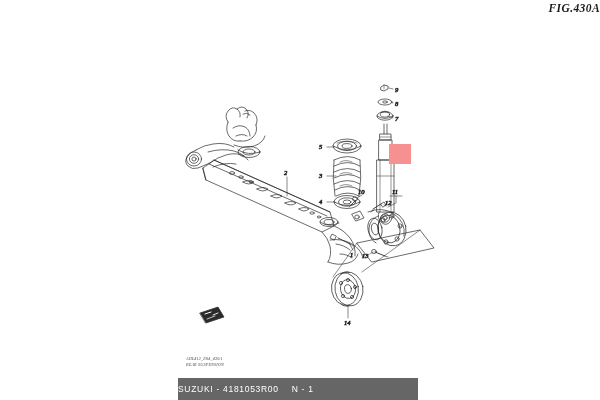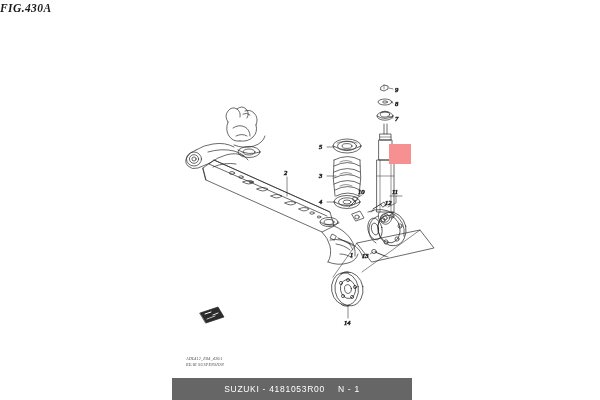--- a/index.html
+++ b/index.html
@@ -15,21 +15,21 @@
     overflow: hidden;
     font-family: "Liberation Sans", sans-serif;
   }
 
   
   #fig-title {
     position: absolute;
     left: 0;
     top: 2px;
     width: 600px;
-    text-align: left;
+    text-align: right;
     font-family: "Liberation Serif", serif;
     font-style: italic;
     font-weight: bold;
     font-size: 11.5px;
     letter-spacing: 0.4px;
     color: #1a1a1a;
   }
 
   
   #drawing {
@@ -63,28 +63,28 @@
     line-height: 6px;
     color: #4a4a4a;
     letter-spacing: 0.15px;
     white-space: nowrap;
   }
   #caption div { transform-origin: left top; }
 
   
   #footer-bar {
     position: absolute;
-    left: 172px;
+    left: 178px;
     top: 378px;
     width: 240px;
     height: 22px;
     background: #666666;
     display: flex;
     align-items: center;
-    justify-content: center;
+    justify-content: flex-start;
     gap: 13px;
   }
   #footer-bar .ftxt {
     color: #ffffff;
     font-family: "Liberation Sans", sans-serif;
     font-size: 8.5px;
     letter-spacing: 0.7px;
     white-space: nowrap;
   }
 

